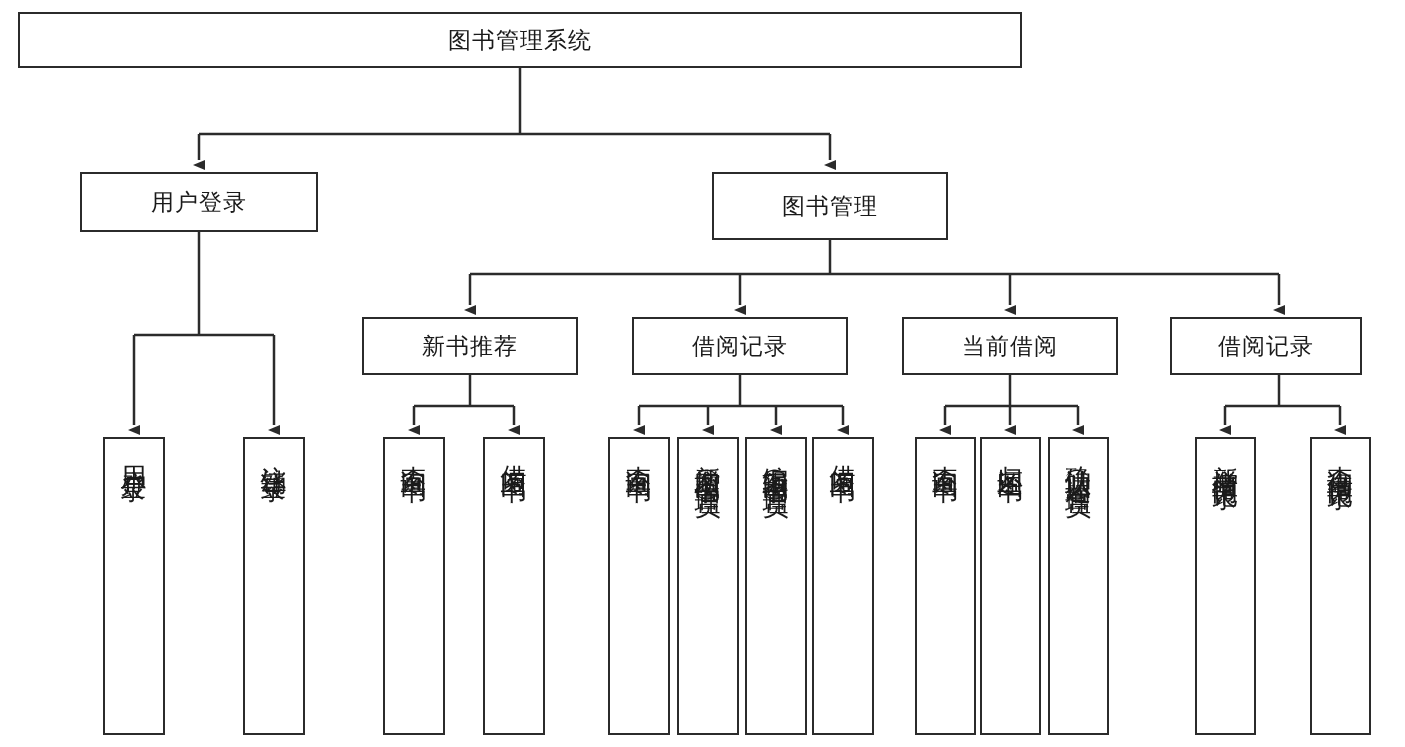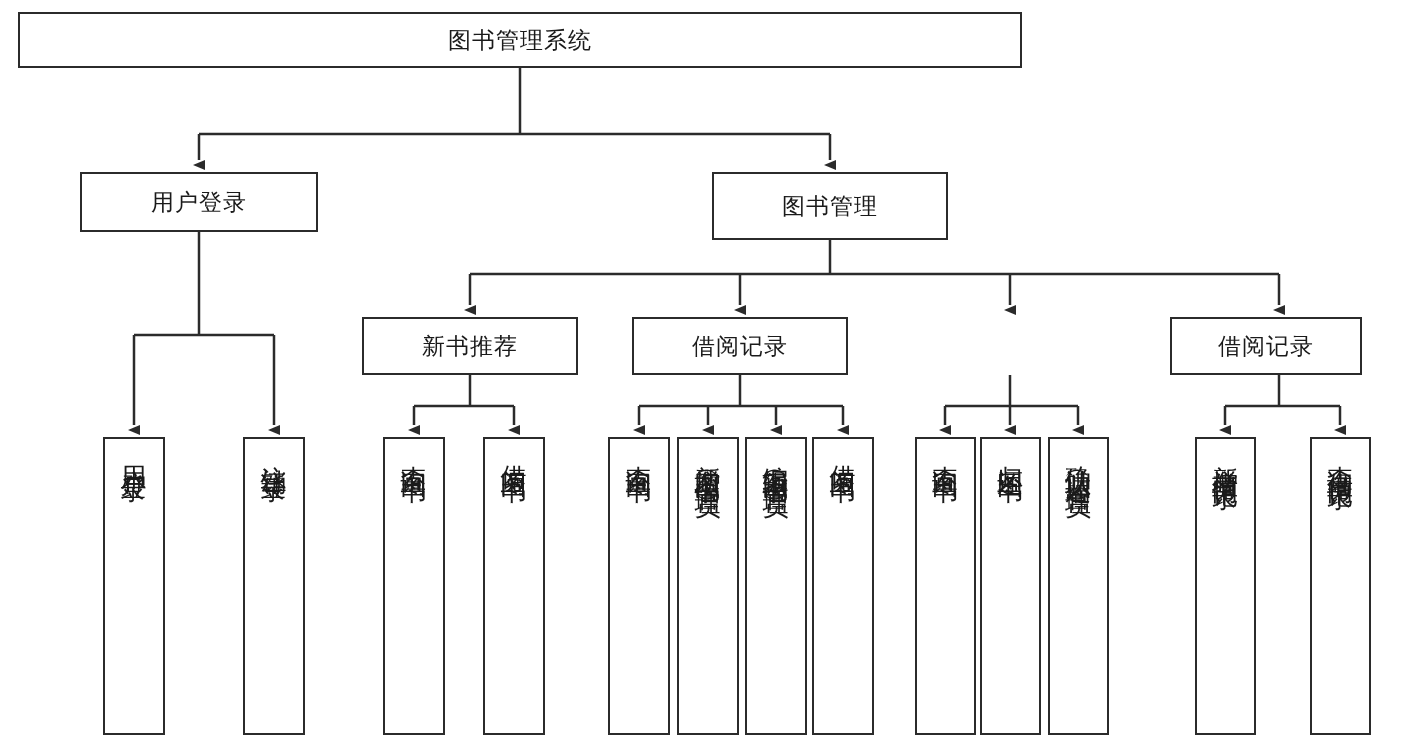--- a/index.html
+++ b/index.html
@@ -141,20 +141,23 @@
   <div class="node horiz" style="left:712px; top:172px; width:236px; height:68px;">
     <span class="label">图书管理</span>
   </div>
 
   <div class="node horiz" style="left:362px; top:317px; width:216px; height:58px;justify-content:center;">
     <span class="label">新书推荐</span>
   </div>
   <div class="node horiz" style="left:632px; top:317px; width:216px; height:58px;">
     <span class="label">借阅记录</span>
   </div>
+  <div class="node horiz" style="left:902px; top:317px; width:216px; height:58px;">
+    <span class="label">当前借阅</span>
+  </div>
   <div class="node horiz" style="left:1170px; top:317px; width:192px; height:58px;">
     <span class="label">借阅记录</span>
   </div>
 
   <div class="node vert" style="left:103px; top:437px; width:62px; height:298px;">
     <span class="label">用户登录</span>
   </div>
   <div class="node vert" style="left:243px; top:437px; width:62px; height:298px;">
     <span class="label">注销登录</span>
   </div>

